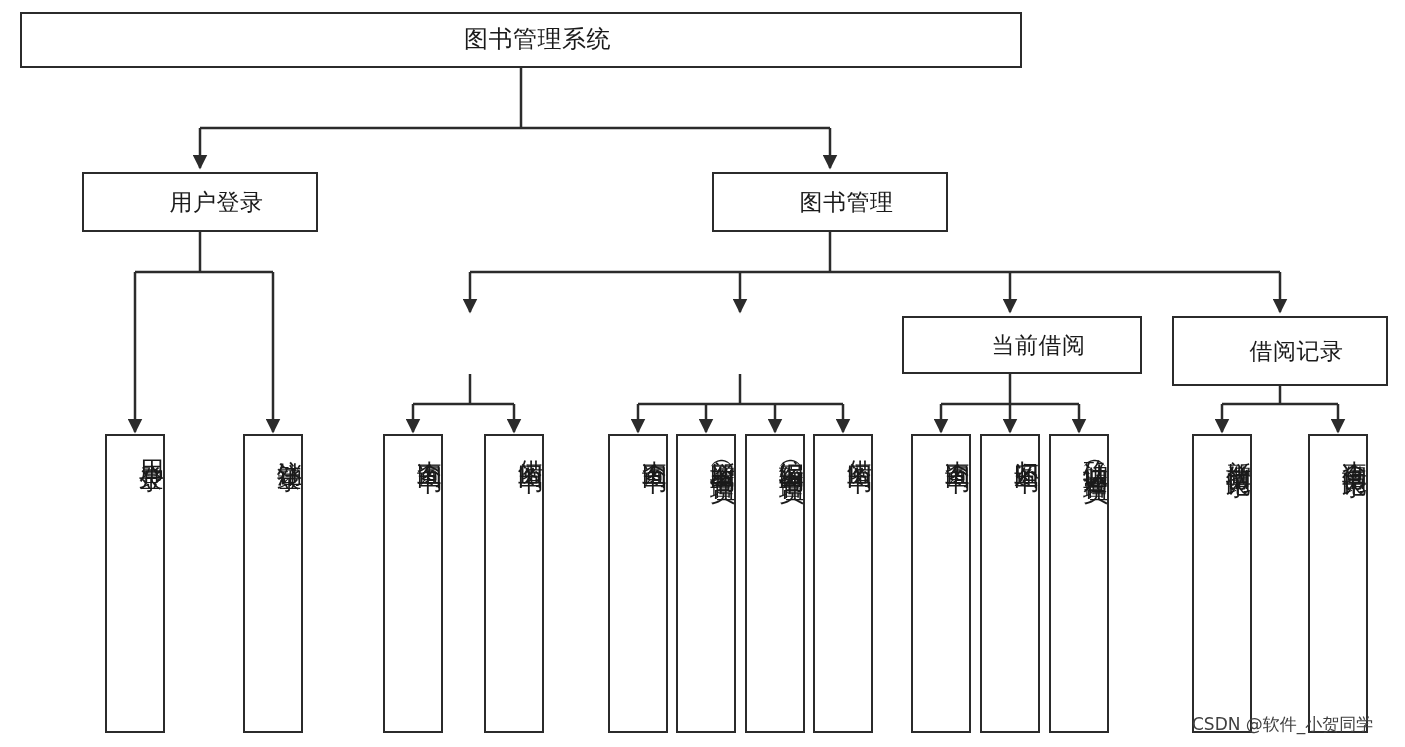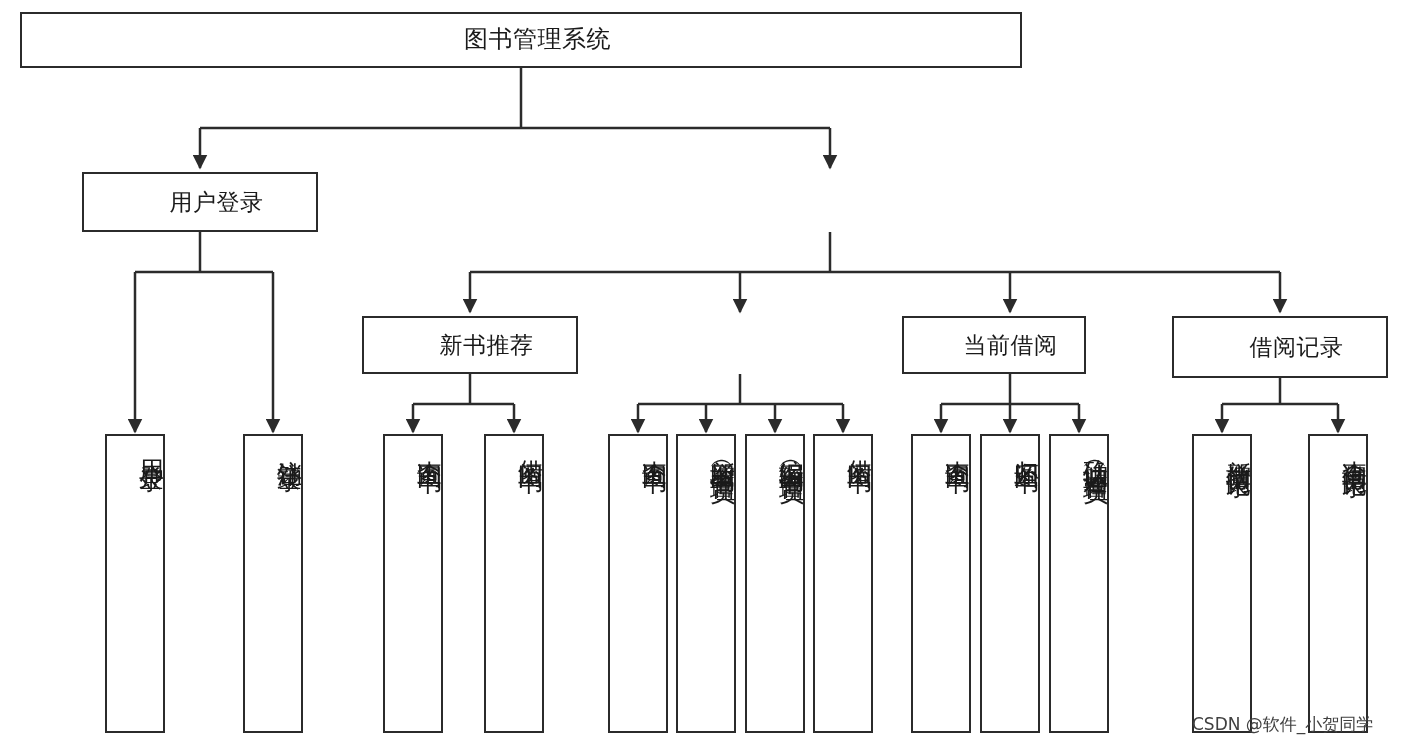--- a/index.html
+++ b/index.html
@@ -127,28 +127,28 @@
     </g>
   </svg>
 
   <div class="node h root" style="left:20px; top:12px; width:1002px; height:56px;">
     <span class="label">图书管理系统</span>
   </div>
 
   <div class="node h" style="left:82px; top:172px; width:236px; height:60px;">
     <span class="label">用户登录</span>
   </div>
+  <div class="node h" style="left:712px; top:172px; width:236px; height:60px;">
+    <span class="label">图书管理</span>
+  </div>
 
-  <div class="node h" style="left:362px; top:316px; width:216px; height:58px;">
-    <span class="label">新书推荐</span>
-  </div>
-  <div class="node h" style="left:902px; top:316px; width:184px; height:58px;">
+  <div class="node h" style="left:902px; top:316px; width:240px; height:58px;">
     <span class="label">当前借阅</span>
   </div>
-  <div class="node h" style="left:1172px; top:316px; width:216px; height:62px;">
+  <div class="node h" style="left:1172px; top:316px; width:216px; height:70px;">
     <span class="label">借阅记录</span>
   </div>
 
   <div class="node v" style="left:105px; top:434px; width:60px; height:299px;">
     <span class="label">用户登录</span>
   </div>
   <div class="node v" style="left:243px; top:434px; width:60px; height:299px;">
     <span class="label">注销登录</span>
   </div>
 

